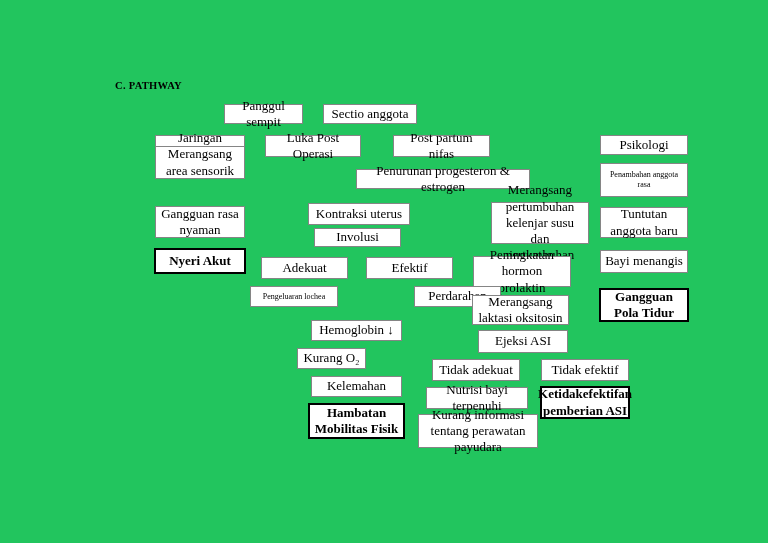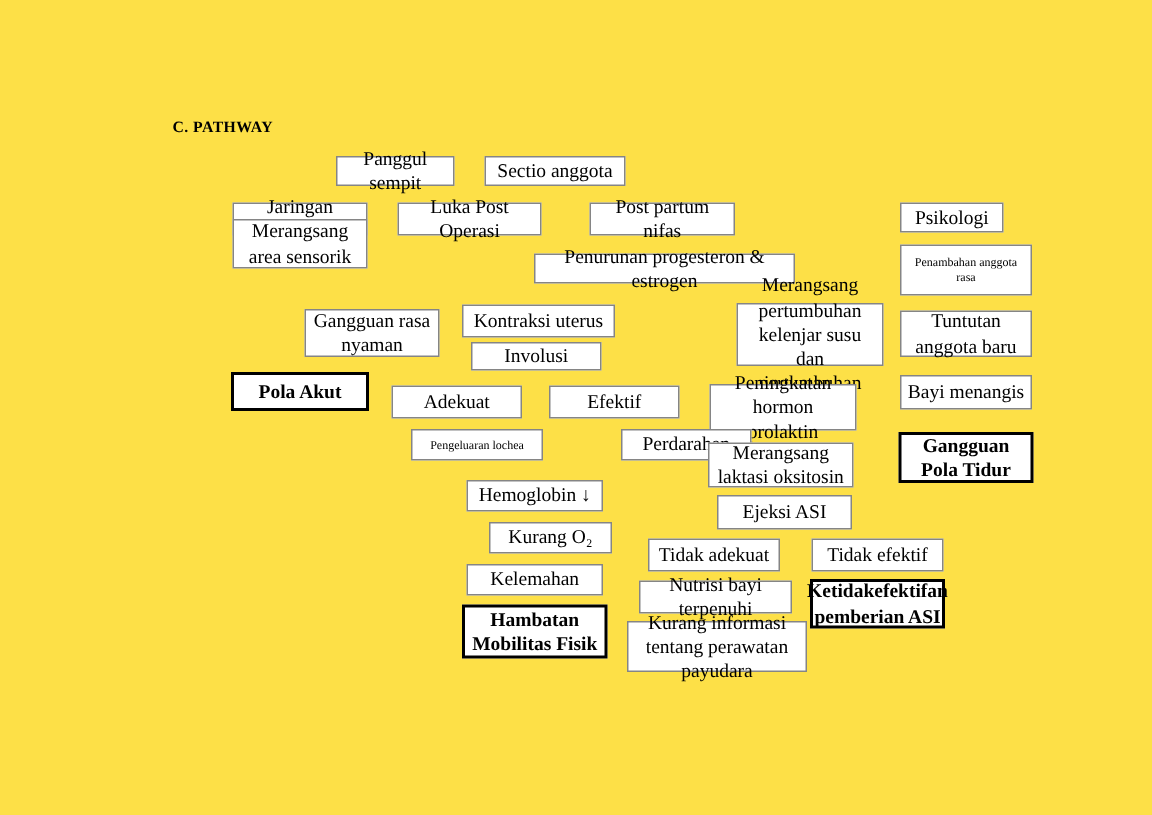--- a/index.html
+++ b/index.html
@@ -7,21 +7,21 @@
     padding: 0;
     background: #ffffff;
     width: 768px;
     height: 543px;
     font-family: "Liberation Serif", serif;
   }
   .canvas {
     position: relative;
     width: 768px;
     height: 543px;
-    background: #fde047;
+    background: #22c55e;
     overflow: hidden;
   }
   .doc-title {
     position: absolute;
     left: 115px;
     top: 80px;
     font-size: 10.5px;
     font-weight: bold;
     color: #000000;
     letter-spacing: 0.3px;
@@ -62,88 +62,88 @@
 
   <div class="box" style="left:155px; top:135px; width:90px; height:22px;">
       <span>Jaringan terputus</span>
     </div>
   <div class="box" style="left:265px; top:135px; width:96px; height:22px;">
       <span>Luka Post Operasi</span>
     </div>
   <div class="box" style="left:393px; top:135px; width:97px; height:22px;">
       <span>Post partum nifas</span>
     </div>
-  <div class="box" style="left:600px; top:135px; width:69px; height:20px;text-align:center;">
+  <div class="box" style="left:600px; top:135px; width:88px; height:20px;text-align:center;">
       <span>Psikologi</span>
     </div>
 
   <div class="box" style="left:155px; top:146px; width:90px; height:33px;">
       <span>Merangsang area sensorik</span>
     </div>
   <div class="box" style="left:356px; top:169px; width:174px; height:20px;">
       <span>Penurunan progesteron &amp; estrogen</span>
     </div>
   <div class="box" style="left:600px; top:163px; width:88px; height:34px; font-size:8px;">
       <span>Penambahan anggota rasa</span>
     </div>
 
-  <div class="box" style="left:155px; top:206px; width:90px; height:32px;margin-left:48px;">
+  <div class="box" style="left:155px; top:206px; width:90px; height:32px;">
       <span>Gangguan rasa nyaman</span>
     </div>
   <div class="box" style="left:308px; top:203px; width:102px; height:22px;">
       <span>Kontraksi uterus</span>
     </div>
   <div class="box" style="left:473px; top:202px; width:98px; height:42px;margin-left:18px;">
       <span>Merangsang pertumbuhan kelenjar susu dan pertumbuhan</span>
     </div>
   <div class="box" style="left:600px; top:207px; width:88px; height:31px;">
       <span>Tuntutan anggota baru</span>
     </div>
 
   <div class="box" style="left:314px; top:228px; width:87px; height:19px;">
       <span>Involusi</span>
     </div>
 
   <div class="box bold" style="left:154px; top:248px; width:92px; height:26px;">
-      <span>Pola Akut</span>
+      <span>Nyeri Akut</span>
     </div>
   <div class="box" style="left:261px; top:257px; width:87px; height:22px;">
       <span>Adekuat</span>
     </div>
   <div class="box" style="left:366px; top:257px; width:87px; height:22px;">
       <span>Efektif</span>
     </div>
   <div class="box" style="left:473px; top:256px; width:98px; height:31px;text-align:center;">
       <span>Peningkatan hormon prolaktin</span>
     </div>
   <div class="box" style="left:600px; top:250px; width:88px; height:23px;">
       <span>Bayi menangis</span>
     </div>
 
-  <div class="box" style="left:274px; top:286px; width:88px; height:21px; font-size:8px;text-align:right;">
+  <div class="box" style="left:250px; top:286px; width:88px; height:21px; font-size:8px;text-align:right;">
       <span>Pengeluaran lochea</span>
     </div>
   <div class="box" style="left:366px; top:286px; width:87px; height:21px;margin-left:48px;">
       <span>Perdarahan</span>
     </div>
   <div class="box bold" style="left:599px; top:288px; width:90px; height:34px;">
       <span>Gangguan Pola Tidur</span>
     </div>
   <div class="box" style="left:472px; top:295px; width:97px; height:30px;">
       <span>Merangsang laktasi oksitosin</span>
     </div>
 
   <div class="box" style="left:311px; top:320px; width:91px; height:21px;">
       <span>Hemoglobin ↓</span>
     </div>
   <div class="box" style="left:478px; top:330px; width:90px; height:23px;">
       <span>Ejeksi ASI</span>
     </div>
 
-  <div class="box" style="left:326px; top:348px; width:82px; height:21px;">
+  <div class="box" style="left:297px; top:348px; width:69px; height:21px;">
       <span>Kurang O₂</span>
     </div>
   <div class="box" style="left:432px; top:359px; width:88px; height:22px;">
       <span>Tidak adekuat</span>
     </div>
   <div class="box" style="left:541px; top:359px; width:88px; height:22px;">
       <span>Tidak efektif</span>
     </div>
 
   <div class="box" style="left:311px; top:376px; width:91px; height:21px;">

